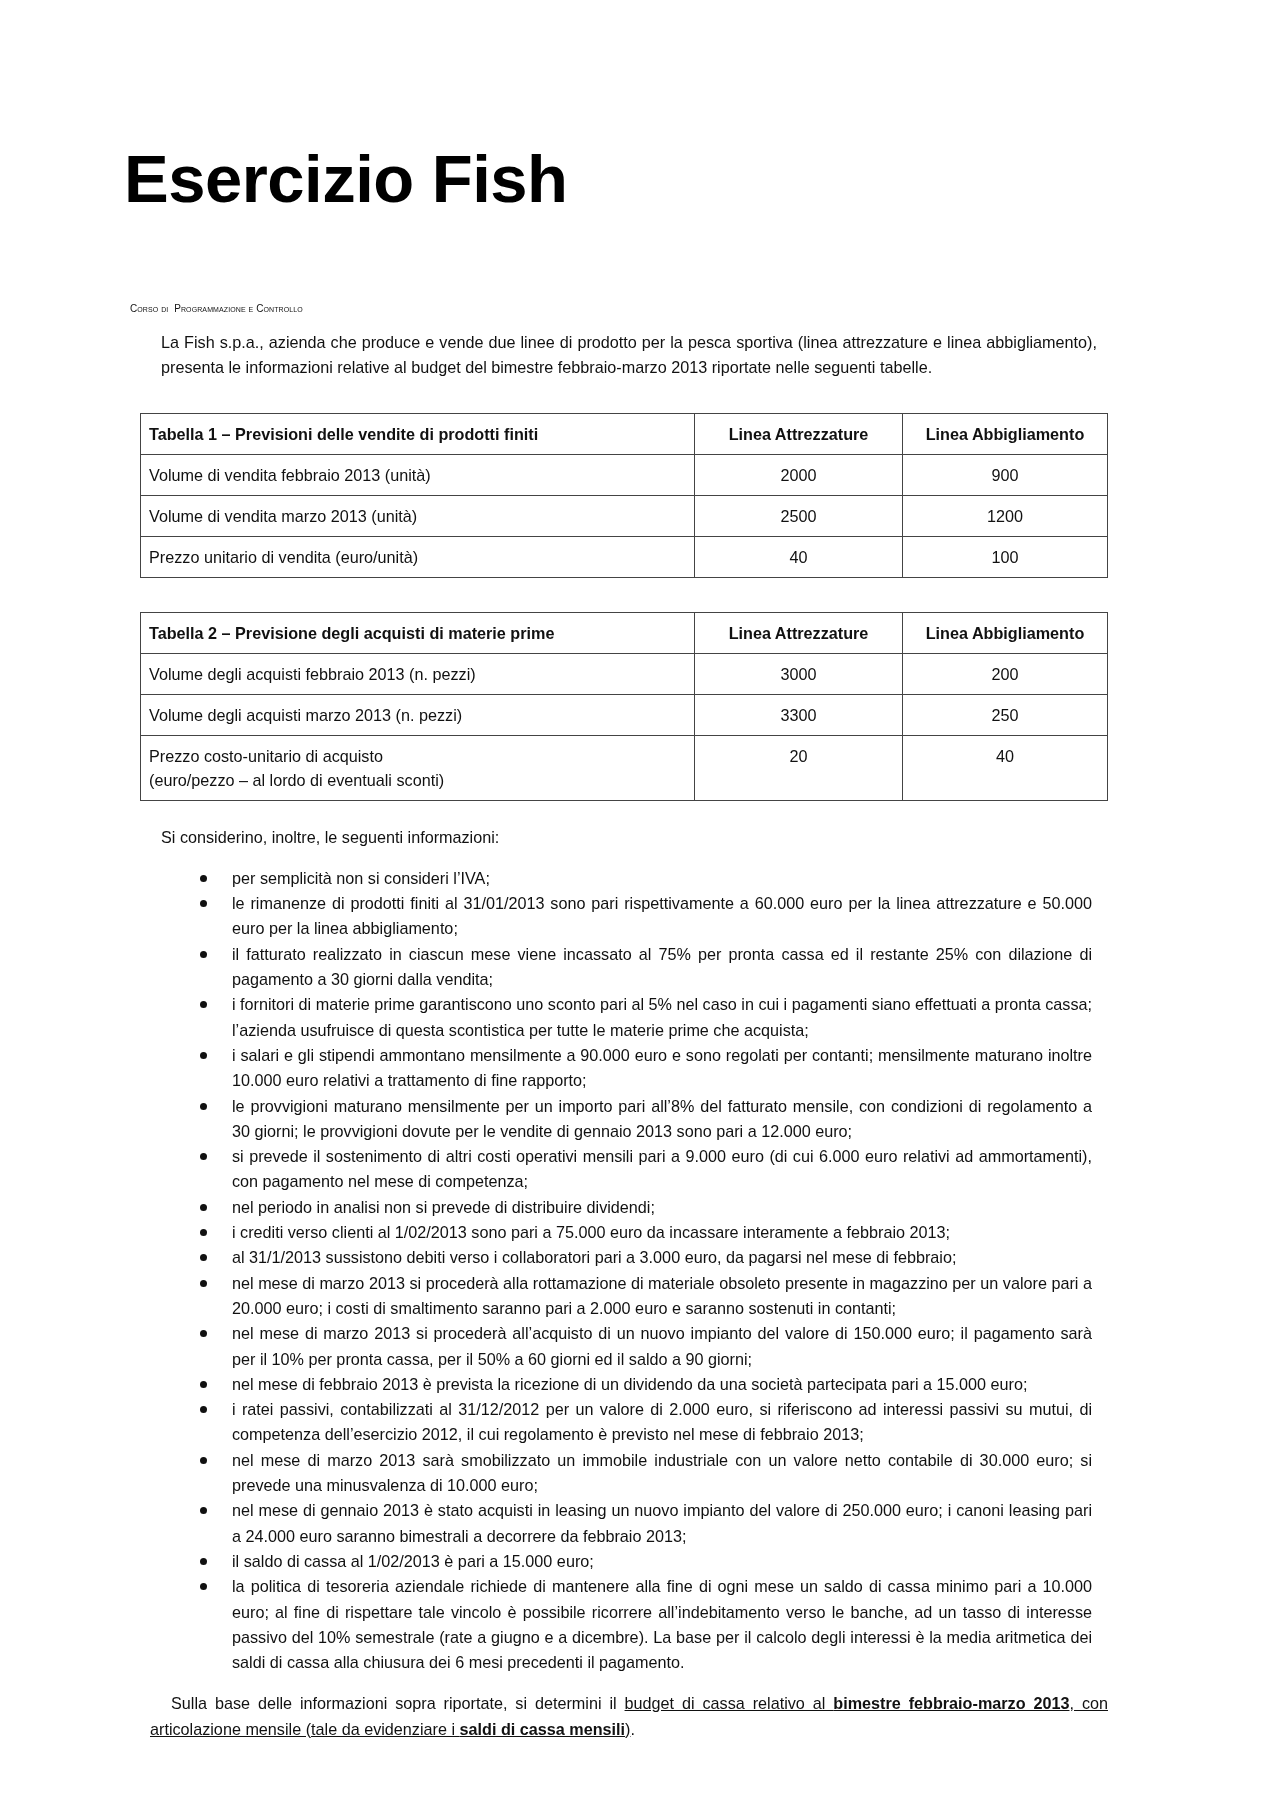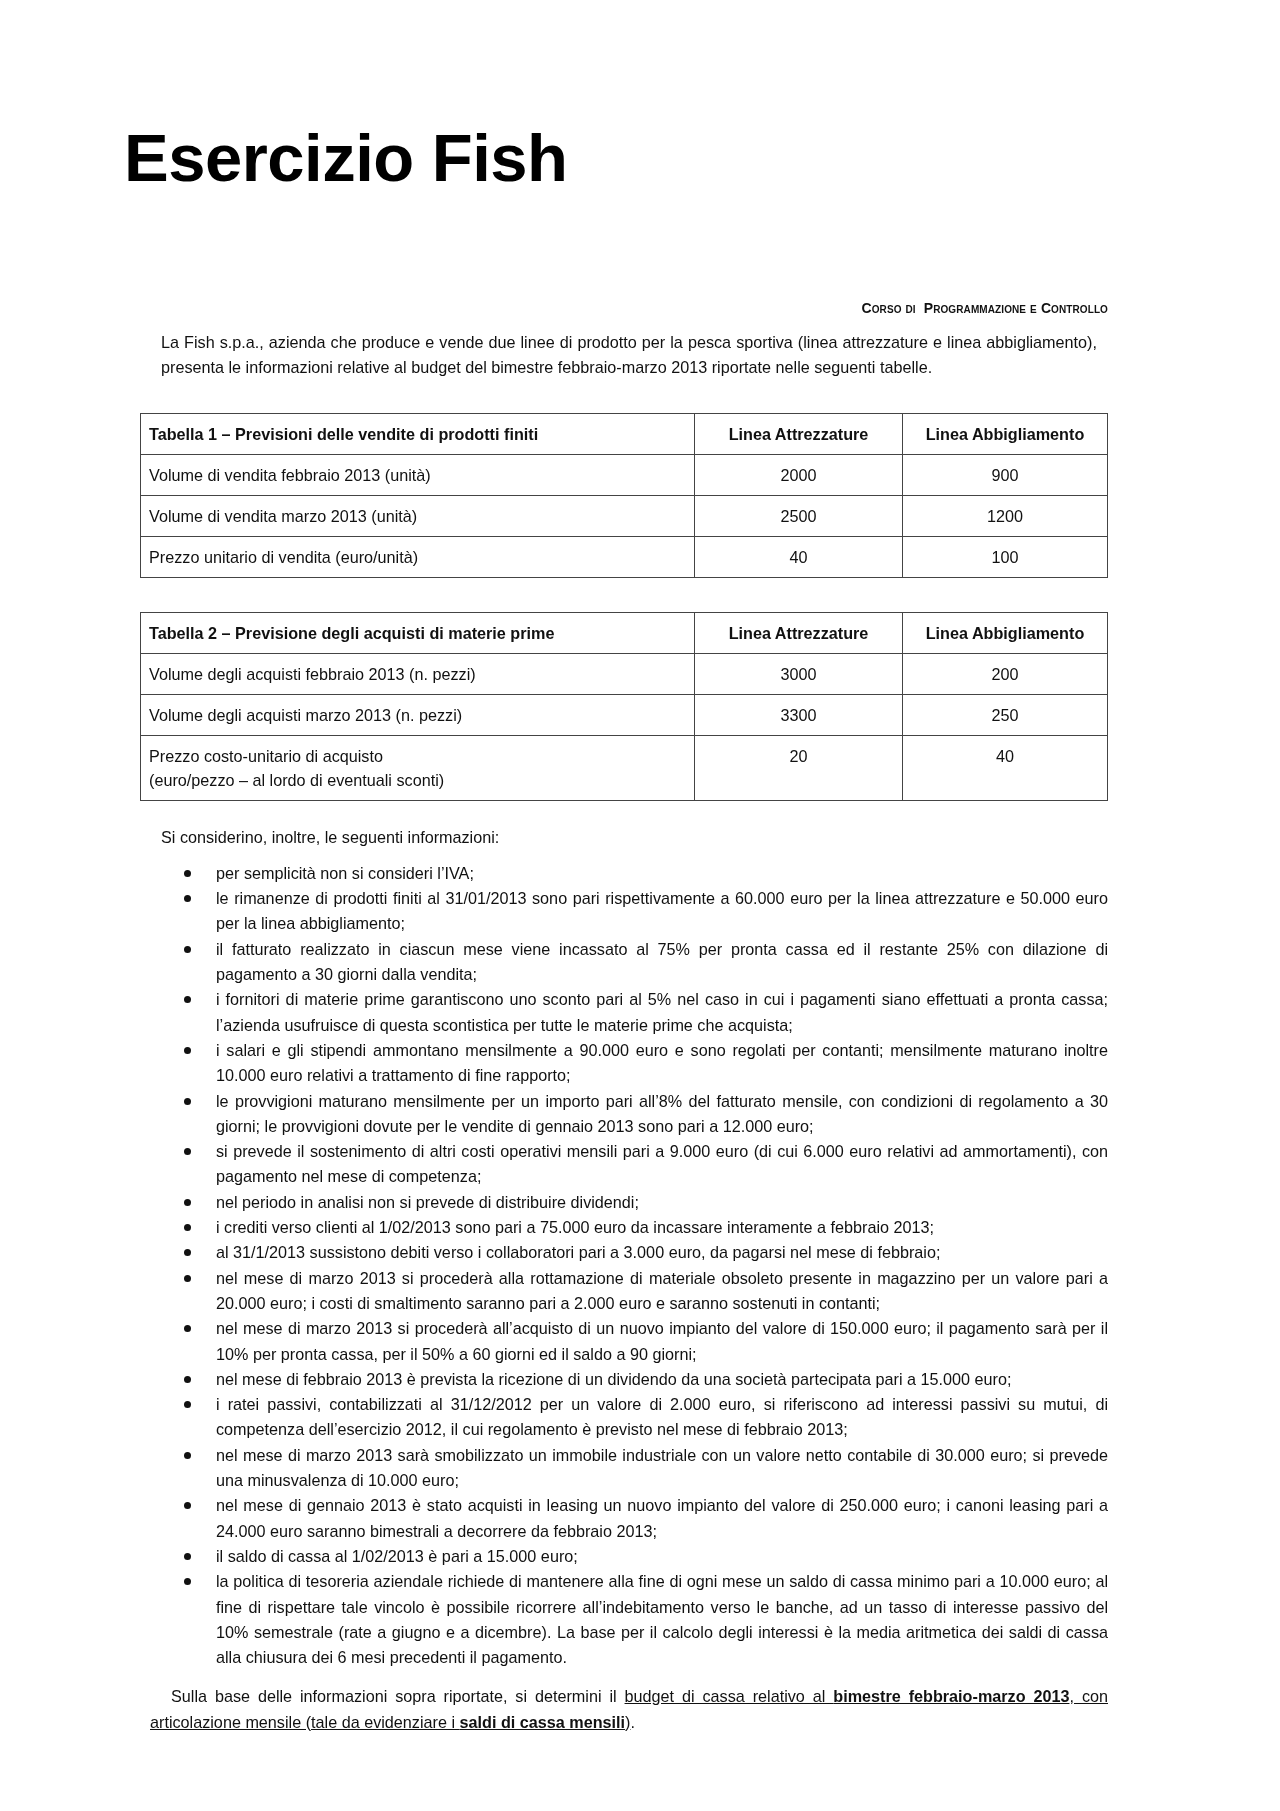--- a/index.html
+++ b/index.html
@@ -1,47 +1,47 @@
 <!DOCTYPE html>
 <html><head>
 <meta charset="utf-8">
 <style>
   html, body { margin: 0; padding: 0; background: #ffffff; }
   body { width: 1280px; height: 1811px; position: relative; overflow: hidden; color: #111; }
   .title {
-    position: absolute; left: 124px; top: 119px;
+    position: absolute; left: 124px; top: 140px;
     font-family: "Liberation Sans", sans-serif; font-weight: bold;
     font-size: 67px; letter-spacing: -0.5px; margin: 0; color: #000;
   }
   .doc {
     position: absolute; left: 150px; top: 298px; width: 958px;
     font-family: "Liberation Sans", sans-serif; font-size: 16.2px;
     line-height: 25.3px; color: #111;
   }
   .course {
-    text-align: right; font-weight: bold; font-size: 14px; letter-spacing: 0.1px;
+    text-align: left; font-weight: normal; font-size: 10px; letter-spacing: 0.1px;
     font-variant: small-caps; height: 21px; line-height: 21px; margin-left: -20px;
   }
   .just { text-align: justify; margin: 11px; }
   table.t {
     border-collapse: collapse; width: 968px; margin-left: -10px;
     font-family: "Liberation Sans", sans-serif; font-size: 16.2px;
   }
   table.t td, table.t th {
     border: 1.5px solid #444; padding: 8px 8px; height: 23.5px; line-height: 24px;
     vertical-align: top;
   }
   table.t th { font-weight: bold; text-align: left; }
   table.t th.c, table.t td.c { text-align: center; }
   .col1 { width: 537px; }
   .col2 { width: 191px; }
   .t1 { margin-top: 32px; }
   .t2 { margin-top: 34px; }
   .intro2 { margin-top: 24px; }
-  ul.bul { list-style: none; margin: 0; padding: 0; }
+  ul.bul { list-style: none; margin: 16px; padding: 0; }
   ul.bul li { position: relative; padding-left: 66px; text-align: justify; }
   ul.bul li .dot {
     position: absolute; left: 34px; top: 9px; width: 7px; height: 7px;
     border-radius: 50%; background: #111;
   }
   .final { margin-top: 14px; text-indent: 21px; text-align: justify; }
   .u { text-decoration: underline; }
   .b { font-weight: bold; }
 </style>
 </head>

